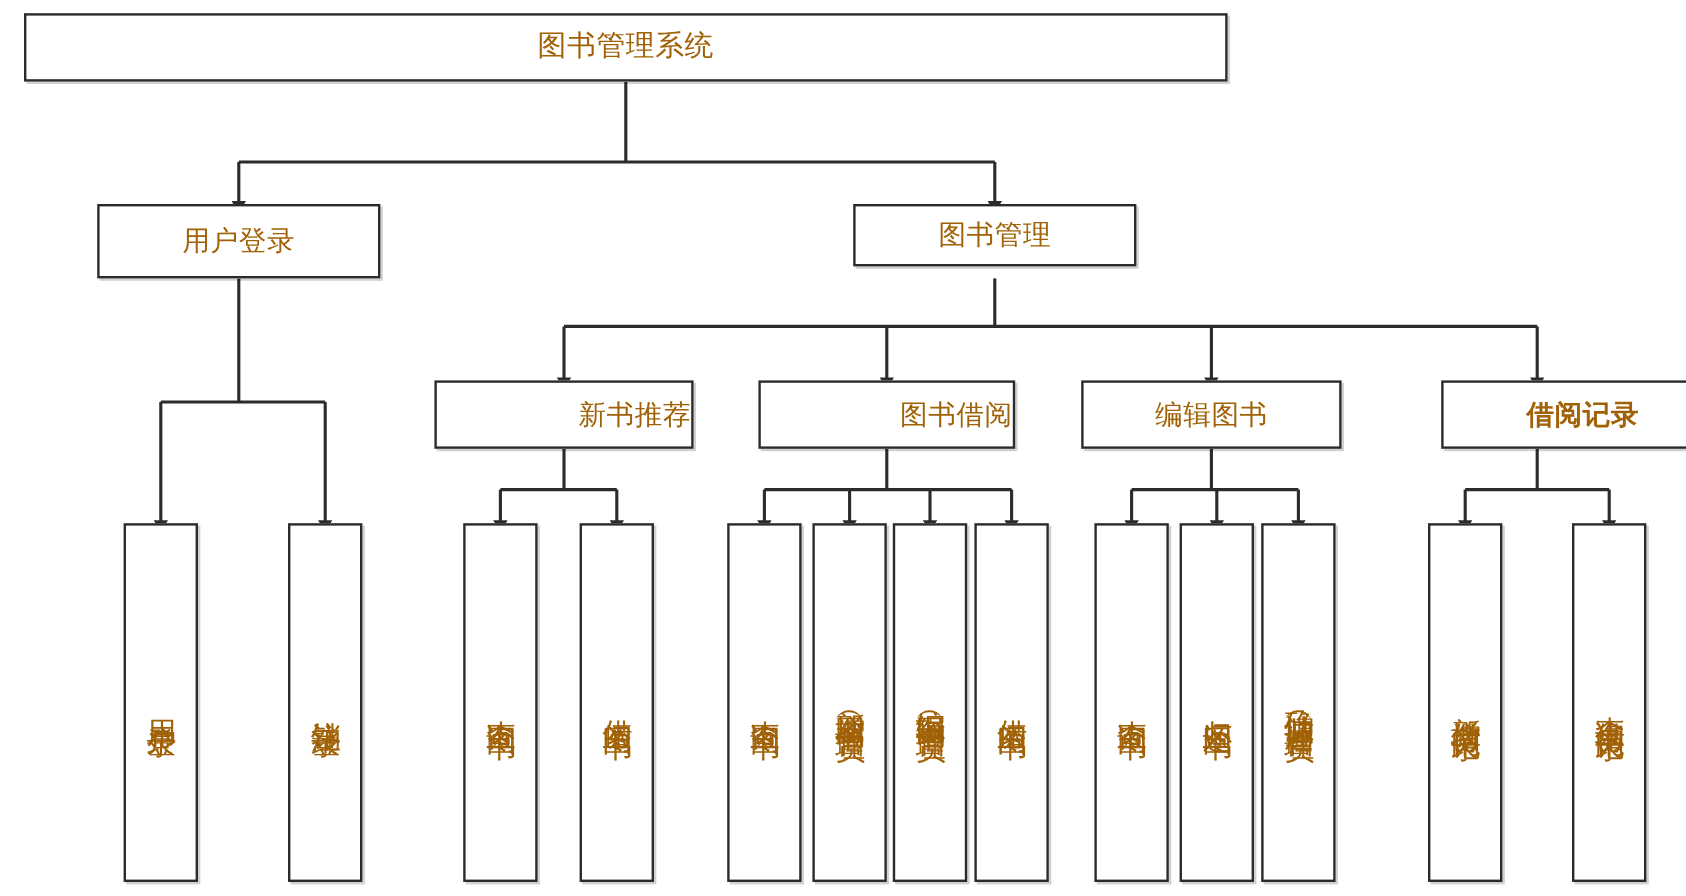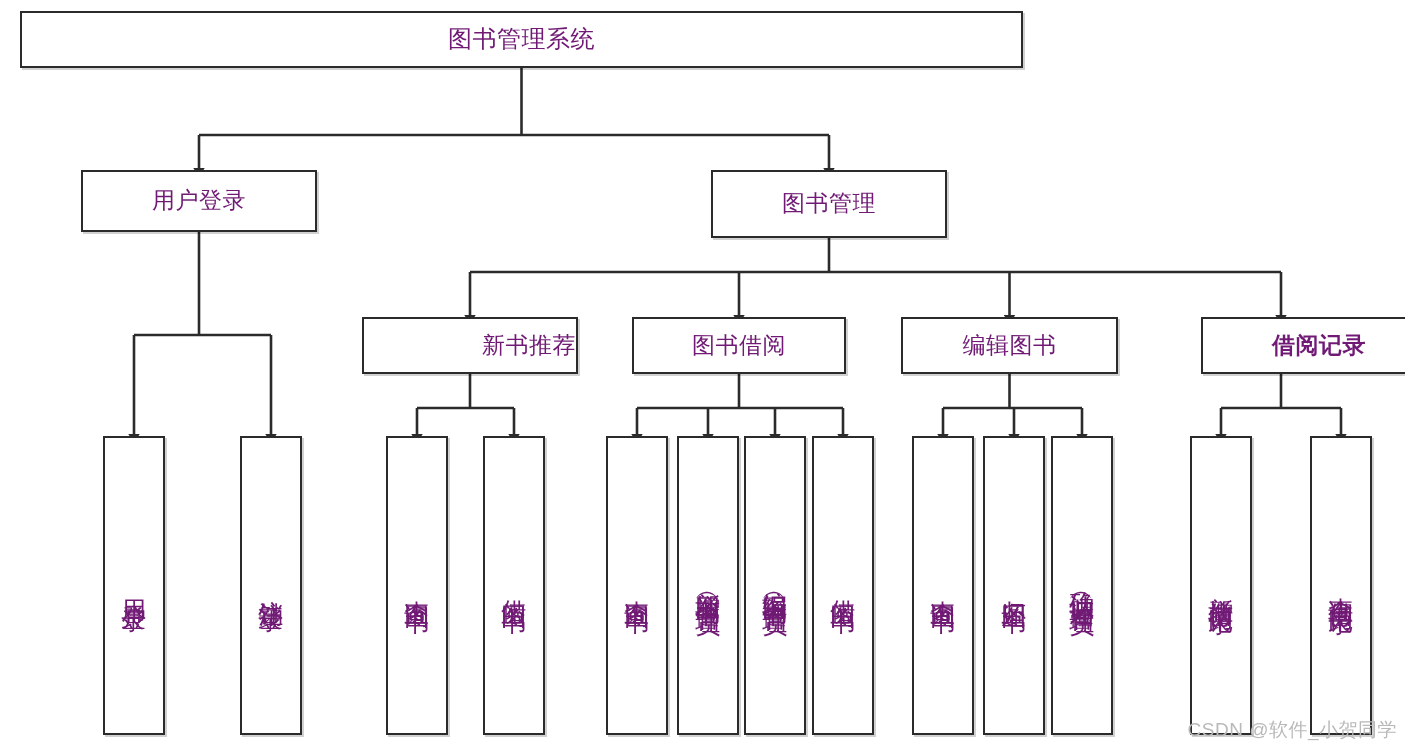--- a/index.html
+++ b/index.html
@@ -29,21 +29,21 @@
     position: absolute;
     box-sizing: border-box;
     background: #ffffff;
     border: 2.5px solid #2b2b2b;
     display: flex;
     align-items: center;
     justify-content: center;
     box-shadow: 2px 2px 0 rgba(0,0,0,0.18);
   }
   .node .label {
-    color: #701a75;
+    color: #a16207;
     font-size: 23px;
     line-height: 1.18;
     letter-spacing: 0.5px;
     white-space: nowrap;
     text-align: center;
   }
   .node.vertical .label {
     writing-mode: vertical-rl;
     text-orientation: upright;
     font-size: 25px;
@@ -109,27 +109,27 @@
       </g>
   </svg>
 
   <div id="nodes-layer">
       <div class="node root" style="left: 20px; top: 11px; width: 1003px; height: 57px;">
         <span class="label">图书管理系统</span>
       </div>
       <div class="node" style="left: 81px; top: 170px; width: 236px; height: 62px;">
         <span class="label">用户登录</span>
       </div>
-      <div class="node" style="left: 711px; top: 170px; width: 236px; height: 68px;">
+      <div class="node" style="left: 711px; top: 170px; width: 236px; height: 52px;">
         <span class="label">图书管理</span>
       </div>
       <div class="node" style="left: 362px; top: 317px; width: 216px; height: 57px; justify-content: flex-end;">
         <span class="label">新书推荐</span>
       </div>
-      <div class="node" style="left: 632px; top: 317px; width: 214px; height: 57px;">
+      <div class="node" style="left: 632px; top: 317px; width: 214px; height: 57px; justify-content: flex-end;">
         <span class="label">图书借阅</span>
       </div>
       <div class="node" style="left: 901px; top: 317px; width: 217px; height: 57px;">
         <span class="label">编辑图书</span>
       </div>
       <div class="node" style="left: 1201px; top: 317px; width: 236px; height: 57px; font-weight: bold;">
         <span class="label">借阅记录</span>
       </div>
       <div class="node vertical" style="left: 103px; top: 436px; width: 62px; height: 299px;">
         <span class="label">用户登录</span>
@@ -165,14 +165,13 @@
         <span class="label">确认归还（管理员）</span>
       </div>
       <div class="node vertical" style="left: 1190px; top: 436px; width: 62px; height: 299px;">
         <span class="label">新增借阅记录</span>
       </div>
       <div class="node vertical" style="left: 1310px; top: 436px; width: 62px; height: 299px;">
         <span class="label">查询借阅记录</span>
       </div>
     </div>
 
-  <div class="watermark">CSDN @软件_小贺同学</div>
 </div>
 
 </body></html>

